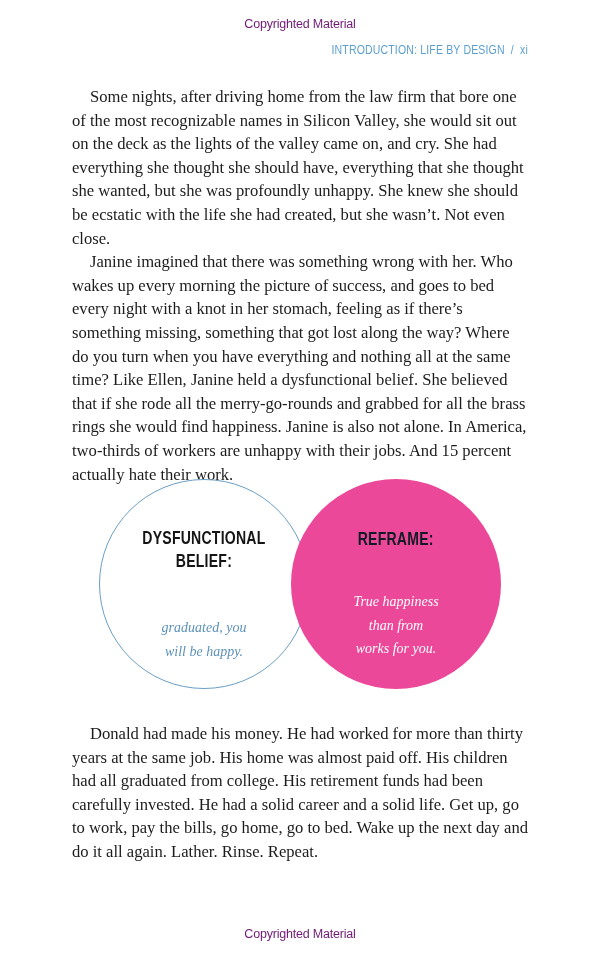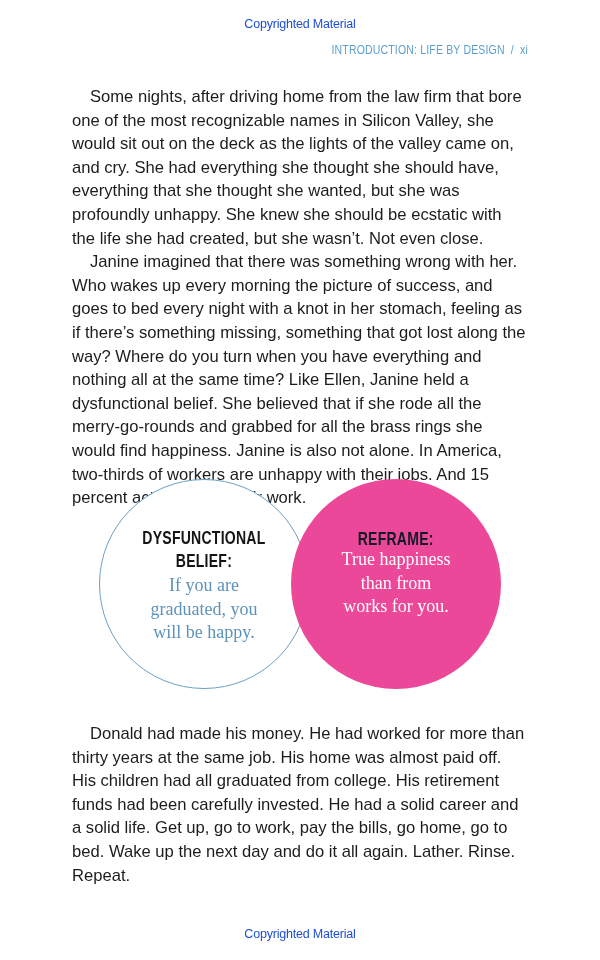--- a/index.html
+++ b/index.html
@@ -1,59 +1,60 @@
 <!DOCTYPE html>
 <html><head>
 <meta charset="utf-8">
 <style>
   html, body { margin:0; padding:0; background:#ffffff; }
   body { width:600px; height:960px; position:relative; overflow:hidden; }
   .copyright {
     position:absolute; left:0; width:600px; text-align:center;
-    font-family:"Liberation Sans", sans-serif; font-size:12.5px; color:#1d4ed8;
+    font-family:"Liberation Sans", sans-serif; font-size:12.5px; color:#701a75;
     letter-spacing:-0.2px;
   }
   .copy-top { top:17px; }
   .copy-bottom { top:927px; }
   .running-head {
     position:absolute; top:42px; right:72px;
     font-family:"Liberation Sans", sans-serif; font-size:13.5px; color:#5b9fd0;
     transform:scaleX(0.78); transform-origin:right center; letter-spacing:0.2px;
     white-space:nowrap;
   }
   .body-text {
     position:absolute; left:72px; width:456px;
-    font-family:Liberation Sans, sans-serif; font-size:16.6px; line-height:23.6px;
+    font-family:Liberation Serif, serif; font-size:16.6px; line-height:23.6px;
     color:#1c1c1c; margin:0;
   }
   .body-text p { margin:0; text-indent:18px; }
   .p-block-1 { top:85px; }
   .p-block-2 { top:722px; }
   .venn { position:absolute; left:0; top:0; width:600px; height:960px; pointer-events:none; }
   .circle {
     position:absolute; border-radius:50%; box-sizing:border-box;
     display:flex; flex-direction:column; align-items:center; justify-content:flex-start;
     text-align:center;
+    gap:42px;
   }
   .circle-left {
     left:99px; top:479px; width:210px; height:210px;
     border:1.6px solid #6a9fc4; background:#ffffff; z-index:1;
   }
   .circle-right {
     left:291px; top:479px; width:210px; height:210px;
     background:#ec4899; z-index:2;
   }
   .venn-head {
     font-family:"Liberation Sans", sans-serif; font-weight:bold; font-size:18px;
     line-height:23px; transform:scaleX(0.78); letter-spacing:0.3px; white-space:nowrap;
   }
   .circle-left .venn-head { color:#151515; margin-top:47px; }
   .circle-right .venn-head { color:#121a26; margin-top:49px; }
   .venn-body {
-    font-family:"Liberation Serif", serif; font-size:18px; line-height:23.5px;
+    font-family:"Liberation Serif", serif; font-style:italic; font-size:14px; line-height:23.5px;
   }
   .circle-left .venn-body { color:#5d92bb; margin-top:1px; }
   .circle-right .venn-body { color:#ffffff; margin-top:-3px; }
   .line { display:block; white-space:nowrap; }
 </style>
 </head>
 <body>
 
 <div class="copyright copy-top">Copyrighted Material</div>
 
@@ -64,21 +65,20 @@
   <p>Janine imagined that there was something wrong with her. Who wakes up every morning the picture of success, and goes to bed every night with a knot in her stomach, feeling as if there’s something missing, something that got lost along the way? Where do you turn when you have everything and nothing all at the same time? Like Ellen, Janine held a dysfunctional belief. She believed that if she rode all the merry-go-rounds and grabbed for all the brass rings she would find happiness. Janine is also not alone. In America, two-thirds of workers are unhappy with their jobs. And 15 percent actually hate their work.</p>
 </div>
 
 <div class="venn">
   <div class="circle circle-left">
     <div class="venn-head">
       <span class="line">DYSFUNCTIONAL</span>
       <span class="line">BELIEF:</span>
     </div>
     <div class="venn-body">
-      <span class="line">If you are</span>
       <span class="line">graduated, you</span>
       <span class="line">will be happy.</span>
     </div>
   </div>
   <div class="circle circle-right">
     <div class="venn-head">
       <span class="line">REFRAME:</span>
     </div>
     <div class="venn-body">
       <span class="line">True happiness</span>

